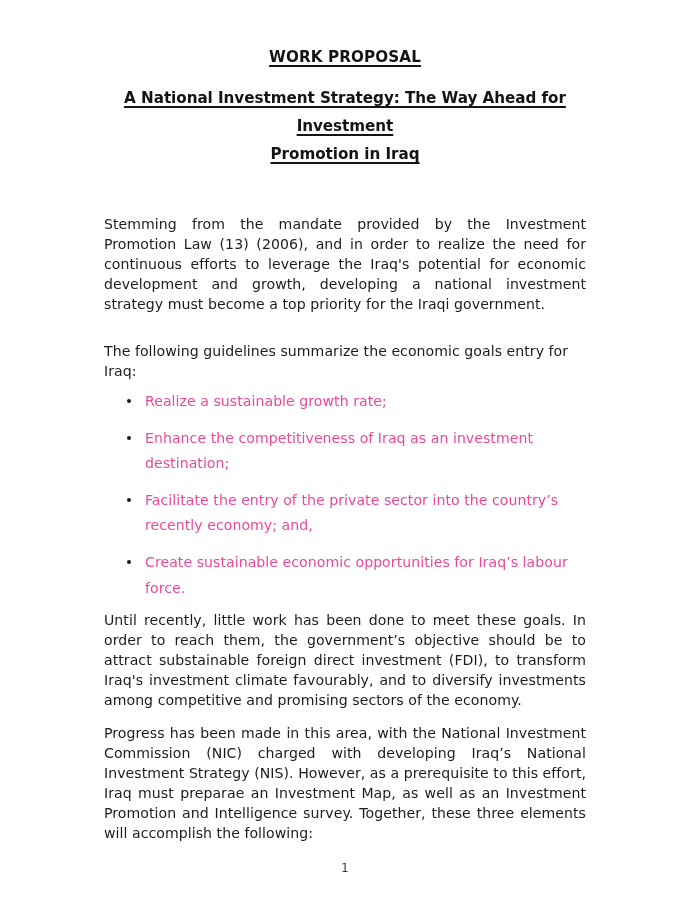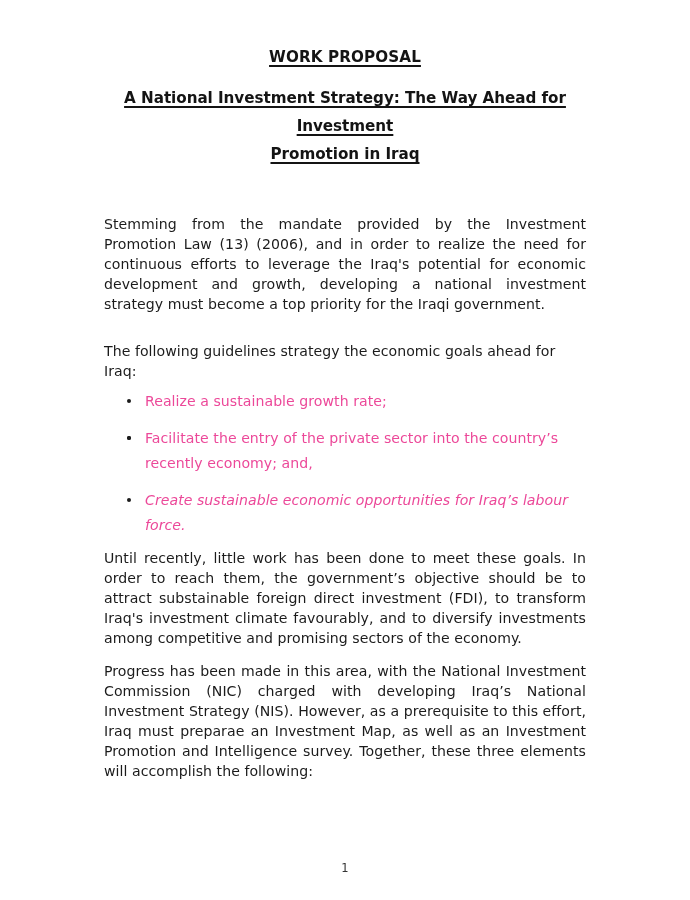--- a/index.html
+++ b/index.html
@@ -84,21 +84,21 @@
   }
   ul.bullets > li {
     position: relative;
     padding-left: 41px;
     font-size: 14.1px;
     color: #ec4899;
     line-height: 25.6px;
     margin-bottom: 11px;
     letter-spacing: 0.05px;
   }
-  ul.bullets > li:last-child { margin-bottom: 0; font-style: italic; }
+  ul.bullets > li:last-child { margin-bottom: 0; }
   ul.bullets > li .dot {
     position: absolute;
     left: 23px;
     top: 10px;
     width: 4.2px;
     height: 4.2px;
     border-radius: 50%;
     background: #1b1b1b;
   }
 
@@ -127,27 +127,27 @@
       <div class="subtitle-line"><span class="u">A National Investment Strategy: The Way Ahead for Investment</span></div>
       <div class="subtitle-line"><span class="u">Promotion in Iraq</span></div>
     </div>
 
     <div class="sp-after-title"></div>
 
     <p class="para">Stemming from the mandate provided by the Investment Promotion Law (13) (2006), and in order to realize the need for continuous efforts to leverage the Iraq's potential for economic development and growth, developing a national investment strategy must become a top priority for the Iraqi government.</p>
 
     <div class="sp-para-to-lead"></div>
 
-    <p class="para nojust">The following guidelines strategy the economic goals ahead for Iraq:</p>
+    <p class="para nojust">The following guidelines summarize the economic goals entry for Iraq:</p>
 
     <div class="sp-lead-to-list"></div>
 
     <ul class="bullets">
       <li><span class="dot"></span><span>Realize a sustainable growth rate;</span></li>
-      <li><span class="dot"></span></li>
+      <li><span class="dot"></span><span>Enhance the competitiveness of Iraq as an investment destination;</span></li>
       <li><span class="dot"></span><span>Facilitate the entry of the private sector into the country’s recently economy; and,</span></li>
       <li><span class="dot"></span><span>Create sustainable economic opportunities for Iraq’s labour force.</span></li>
     </ul>
 
     <div class="sp-list-to-para"></div>
 
     <p class="para">Until recently, little work has been done to meet these goals. In order to reach them, the government’s objective should be to attract substainable foreign direct investment (FDI), to transform Iraq's investment climate favourably, and to diversify investments among competitive and promising sectors of the economy.</p>
 
     <div class="sp-para-to-para"></div>
 

